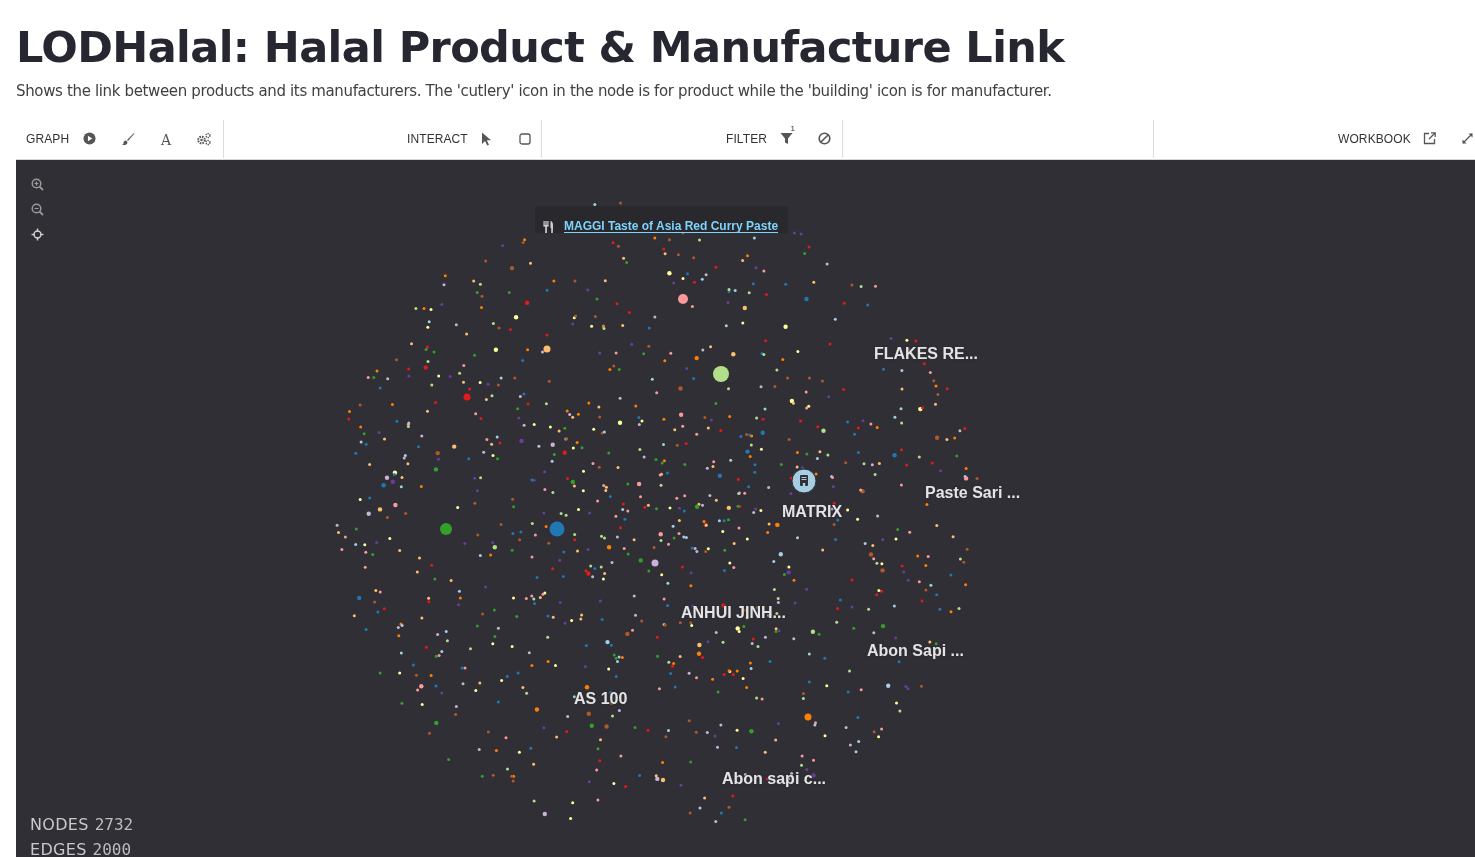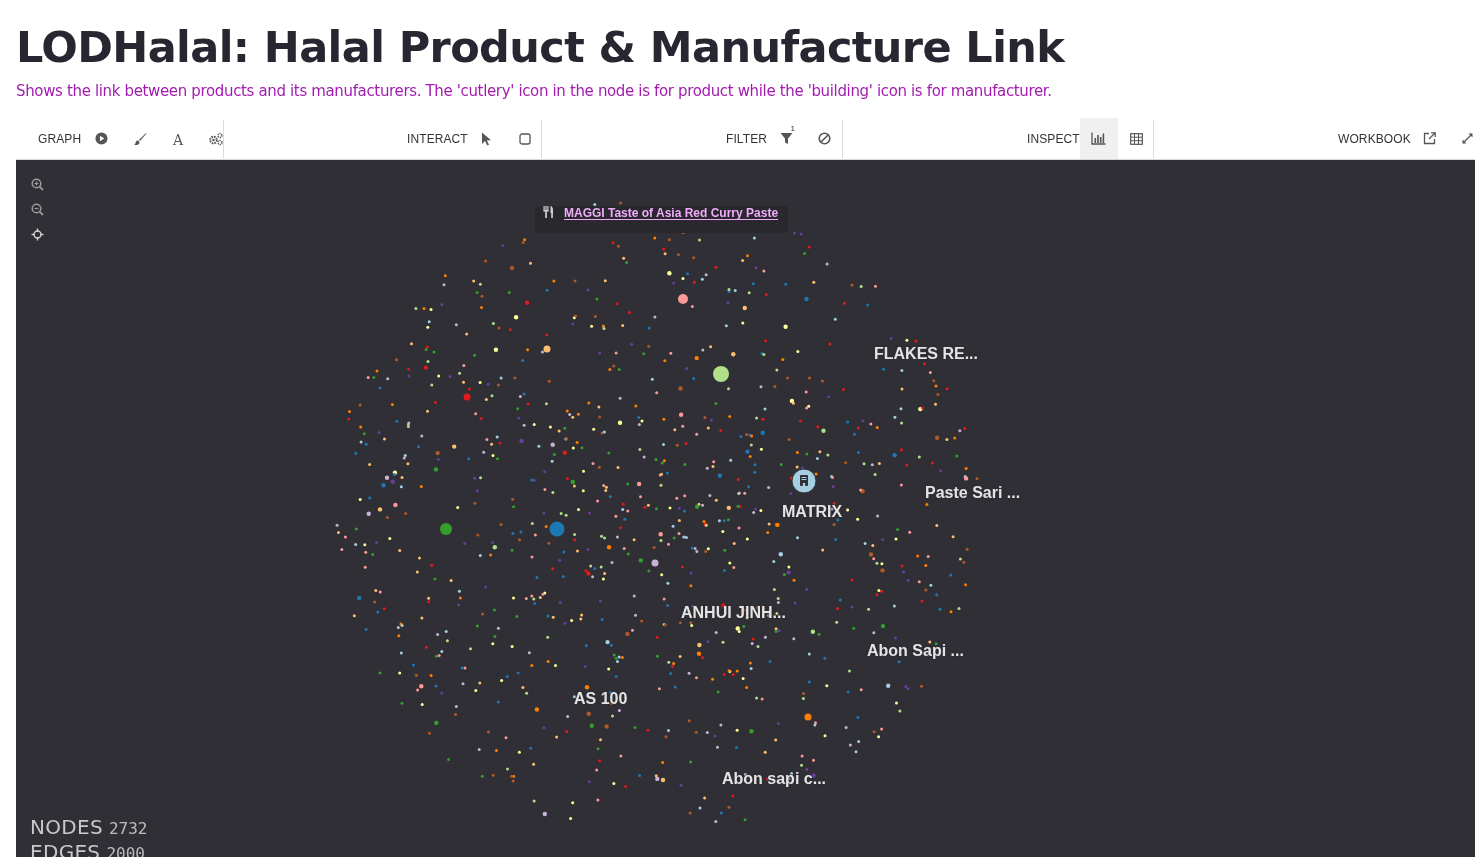--- a/index.html
+++ b/index.html
@@ -6,21 +6,21 @@
     html, body { width: 1475px; height: 857px; overflow: hidden; background: #ffffff; }
     body { font-family: "DejaVu Sans", "Liberation Sans", sans-serif; color: #262730; position: relative; }
 
     .page-title {
       position: absolute; left: 16px; top: 22px;
       font-family: "DejaVu Sans", sans-serif; font-weight: 700; font-size: 43px;
       letter-spacing: -0.6px; color: #262730; white-space: nowrap;
     }
     .page-desc {
       position: absolute; left: 16px; top: 82px;
-      font-family: "DejaVu Sans", sans-serif; font-size: 15px; color: #a21caf;
+      font-family: "DejaVu Sans", sans-serif; font-size: 15px; color: #404040;
       white-space: nowrap; letter-spacing: -0.35px;
     }
 
     .toolbar {
       position: absolute; left: 16px; top: 118px; width: 1459px; height: 42px;
       background: #ffffff; border-bottom: 1px solid #d8d8d8;
       font-family: "Liberation Sans", sans-serif; font-size: 12px; color: #333;
     }
     .tb-section { position: absolute; top: 0; height: 41px; display: flex; align-items: center; }
     .tb-divider { position: absolute; top: 2px; width: 1px; height: 38px; background: #dcdcdc; }
@@ -38,49 +38,49 @@
       background: #2f2f35; overflow: hidden;
     }
     .graph-svg { position: absolute; left: 0; top: 0; }
 
     .zoom-ctrls { position: absolute; left: 10px; top: 12px; width: 22px; }
     .zoom-btn { width: 22px; height: 25px; display: flex; align-items: center; justify-content: center; cursor: pointer; }
 
     .hover-label {
       position: absolute; left: 519px; top: 46px; height: 27px;
       background: #28282d; border-radius: 3px; padding: 0 10px 0 8px;
-      display: flex; align-items: flex-start; gap: 10px;
-      font-family: "Liberation Sans", sans-serif; font-weight: 700; font-size: 12px; color: #f0abfc;
+      display: flex; align-items: flex-end; gap: 10px;
+      font-family: "Liberation Sans", sans-serif; font-weight: 700; font-size: 12px; color: #7dd3fc;
       white-space: nowrap;
     }
     .hover-label .lbl { text-decoration: underline; text-underline-offset: 2px; }
 
     .node-label {
       position: absolute; font-family: "Liberation Sans", sans-serif; font-weight: 700;
       font-size: 16px; color: #e4e4e4; white-space: nowrap;
       text-shadow: 0 0 2px #2f2f35, 0 0 2px #2f2f35;
     }
 
     .stats {
       position: absolute; left: 14px; bottom: -8px;
       font-family: "DejaVu Sans", sans-serif; color: #cfcfcf;
     }
     .stat-row { display: flex; align-items: baseline; gap: 6px; height: 25px; }
-    .stat-key { font-size: 20px; text-transform: uppercase; letter-spacing: 0.3px; color: #c9c9c9; }
+    .stat-key { font-size: 16px; text-transform: uppercase; letter-spacing: 0.3px; color: #c9c9c9; }
     .stat-val { font-family: "DejaVu Sans Mono", monospace; font-size: 16px; color: #bdbdbd; text-align: right; }
   </style>
 </head>
 <body>
 
 <div class="page-title">LODHalal: Halal Product &amp; Manufacture Link</div>
 <div class="page-desc">Shows the link between products and its manufacturers. The 'cutlery' icon in the node is for product while the 'building' icon is for manufacturer.</div>
 
 <div class="toolbar">
 
-  <div class="tb-section" style="left:10px;margin-left:12px;">
+  <div class="tb-section" style="left:10px;">
     <span class="tb-label">GRAPH</span>
     <div class="tb-btn" style="width:40px;">
       <svg width="13" height="13" viewBox="0 0 14 14">
           <circle cx="7" cy="7" r="6.5" fill="#555"></circle>
           <path d="M5.3 4 L10 7 L5.3 10 Z" fill="#fff"></path>
         </svg>
     </div>
     <div class="tb-btn">
       <svg width="14" height="14" viewBox="0 0 14 14">
           <path d="M13 1 L6 8 L7 9 L13.5 1.5 Z" fill="#555"></path>
@@ -128,41 +128,20 @@
     </div>
     <div class="tb-btn">
       <svg width="13" height="13" viewBox="0 0 13 13">
           <circle cx="6.5" cy="6.5" r="5.3" fill="none" stroke="#555" stroke-width="1.6"></circle>
           <line x1="10.3" y1="2.7" x2="2.7" y2="10.3" stroke="#555" stroke-width="1.6"></line>
         </svg>
     </div>
   </div>
   <div class="tb-divider" style="left:826px;"></div>
 
-  <div class="tb-section" style="left:1011px;">
-    <span class="tb-label">INSPECT</span>
-    <div class="tb-btn active">
-      <svg width="15" height="13" viewBox="0 0 15 13">
-          <path d="M1 0.5 V12 H14.5" fill="none" stroke="#555" stroke-width="1.3"></path>
-          <rect x="3.5" y="6" width="1.6" height="5" fill="#555"></rect>
-          <rect x="6.2" y="3" width="1.6" height="8" fill="#555"></rect>
-          <rect x="8.9" y="5" width="1.6" height="6" fill="#555"></rect>
-          <rect x="11.6" y="1.5" width="1.6" height="9.5" fill="#555"></rect>
-        </svg>
-    </div>
-    <div class="tb-btn">
-      <svg width="13" height="12" viewBox="0 0 13 12">
-          <rect x="0.7" y="0.7" width="11.6" height="10.6" fill="none" stroke="#555" stroke-width="1.2"></rect>
-          <line x1="0.7" y1="4.2" x2="12.3" y2="4.2" stroke="#555" stroke-width="1"></line>
-          <line x1="0.7" y1="7.7" x2="12.3" y2="7.7" stroke="#555" stroke-width="1"></line>
-          <line x1="4.5" y1="0.7" x2="4.5" y2="11.3" stroke="#555" stroke-width="1"></line>
-          <line x1="8.5" y1="0.7" x2="8.5" y2="11.3" stroke="#555" stroke-width="1"></line>
-        </svg>
-    </div>
-  </div>
   <div class="tb-divider" style="left:1137px;"></div>
 
   <div class="tb-section" style="left:1322px;">
     <span class="tb-label">WORKBOOK</span>
     <div class="tb-btn">
       <svg width="13" height="13" viewBox="0 0 13 13">
           <path d="M6 1.5 H1.5 V11.5 H11.5 V7" fill="none" stroke="#555" stroke-width="1.3"></path>
           <path d="M8 0.8 H12.2 V5" fill="none" stroke="#555" stroke-width="1.3"></path>
           <line x1="12" y1="1" x2="6" y2="7" stroke="#555" stroke-width="1.3"></line>
         </svg>

